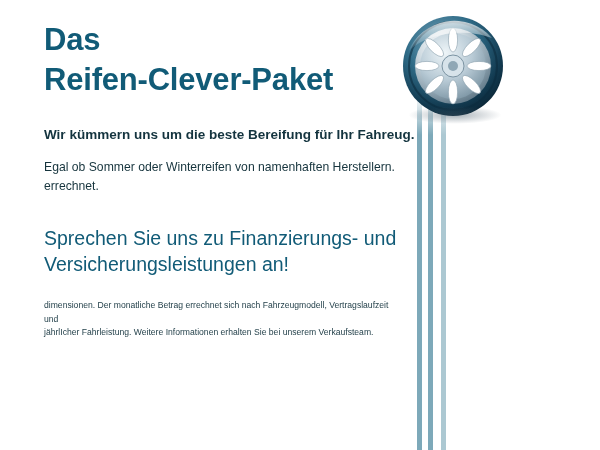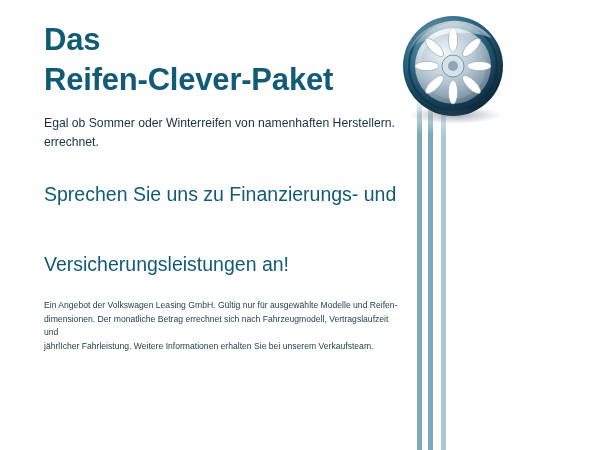--- a/index.html
+++ b/index.html
@@ -101,21 +101,21 @@
   }
   .body-copy p { margin: 0; }
 
   .cta {
     margin: 30px 0 0 0;
     color: #115b77;
     font-size: 19.5px;
     font-weight: normal;
     line-height: 26px;
   }
-  .cta .line2 { display: block; margin-top: 44px; }
+  .cta .line2 { display: block; }
 
   .legal {
     margin: 22px 0 0 0;
     color: #1d3b45;
     font-size: 8.6px;
     line-height: 13.5px;
     width: 360px;
   }
   .legal p { margin: 0; }
 </style>
@@ -181,31 +181,31 @@
     </svg>
   </div>
 
   <div class="content">
 
     <h1 class="title">
       <span>Das</span>
       <span class="line2">Reifen-Clever-Paket</span>
     </h1>
 
+    <p class="subhead">Wir kümmern uns um die beste Bereifung für Ihr Fahreug.</p>
 
     <div class="body-copy">
       <p>Egal ob Sommer oder Winterreifen von namenhaften Herstellern.</p>
       <p>errechnet.</p>
     </div>
 
     <div class="cta">
       <span>Sprechen Sie uns zu Finanzierungs- und</span>
       <span class="line2">Versicherungsleistungen an!</span>
     </div>
 
     <div class="legal">
-      <p>Ein Angebot der Volkswagen Leasing GmbH. Gültig nur für ausgewählte Modelle und Reifen-</p>
       <p>dimensionen. Der monatliche Betrag errechnet sich nach Fahrzeugmodell, Vertragslaufzeit und</p>
       <p>jährlIcher Fahrleistung. Weitere Informationen erhalten Sie bei unserem Verkaufsteam.</p>
     </div>
 
   </div>
 </div>
 
 </body></html>

